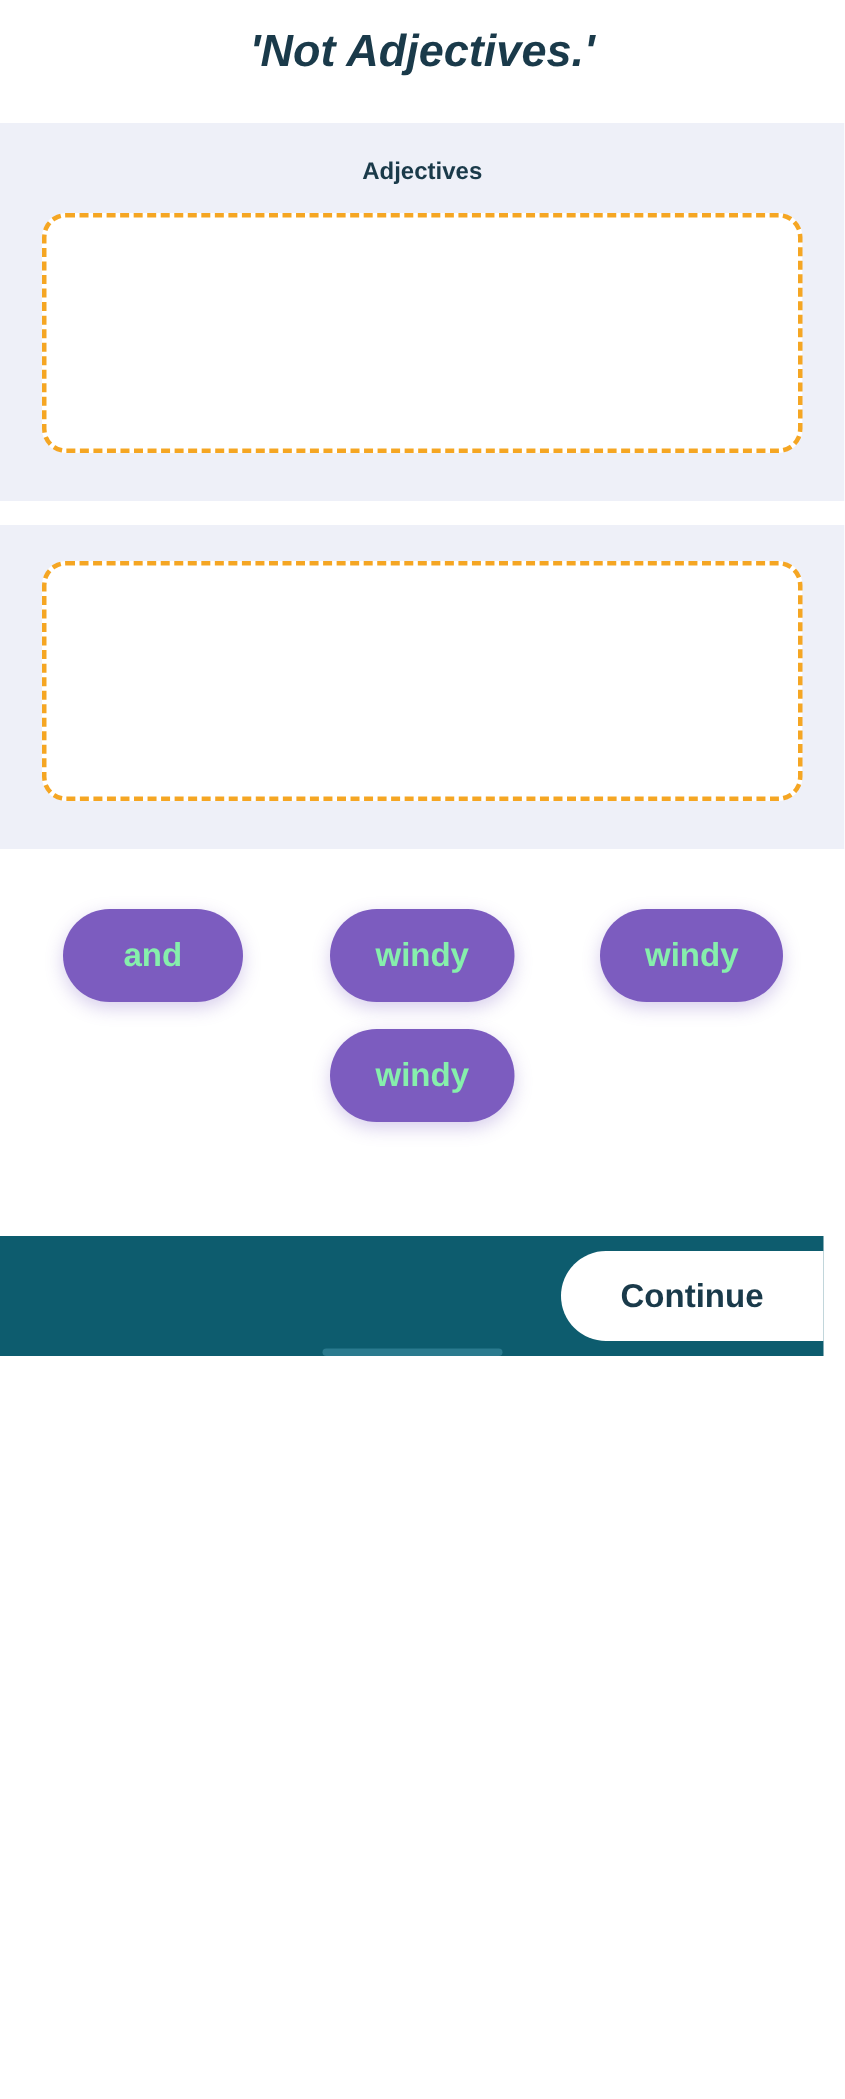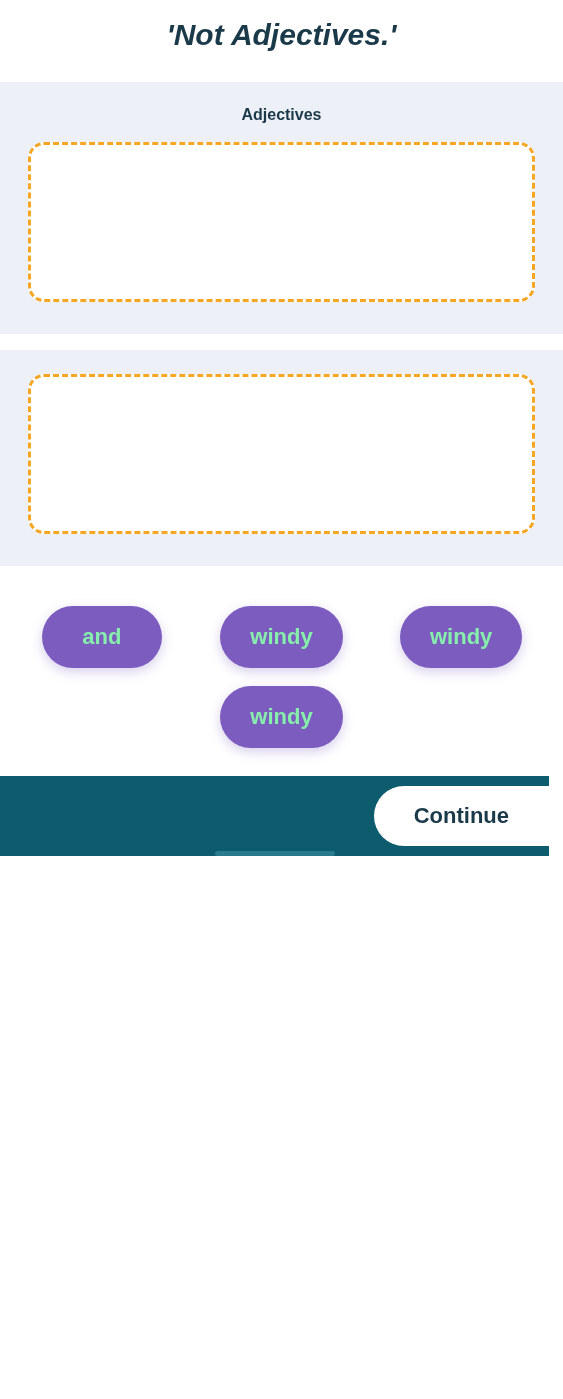--- a/index.html
+++ b/index.html
@@ -92,20 +92,21 @@
 
     .bottom-bar {
       background: #0d5c6e;
       width: 549px;
       height: 80px;
       display: flex;
       align-items: center;
       justify-content: flex-end;
       padding: 0 0 0 0;
       position: relative;
+      margin-top: 48px;
     }
 
     .continue-btn {
       background: #ffffff;
       color: #1a3a4a;
       border: none;
       border-radius: 50px 0 0 50px;
       padding: 18px 40px;
       font-size: 22px;
       font-weight: 700;

